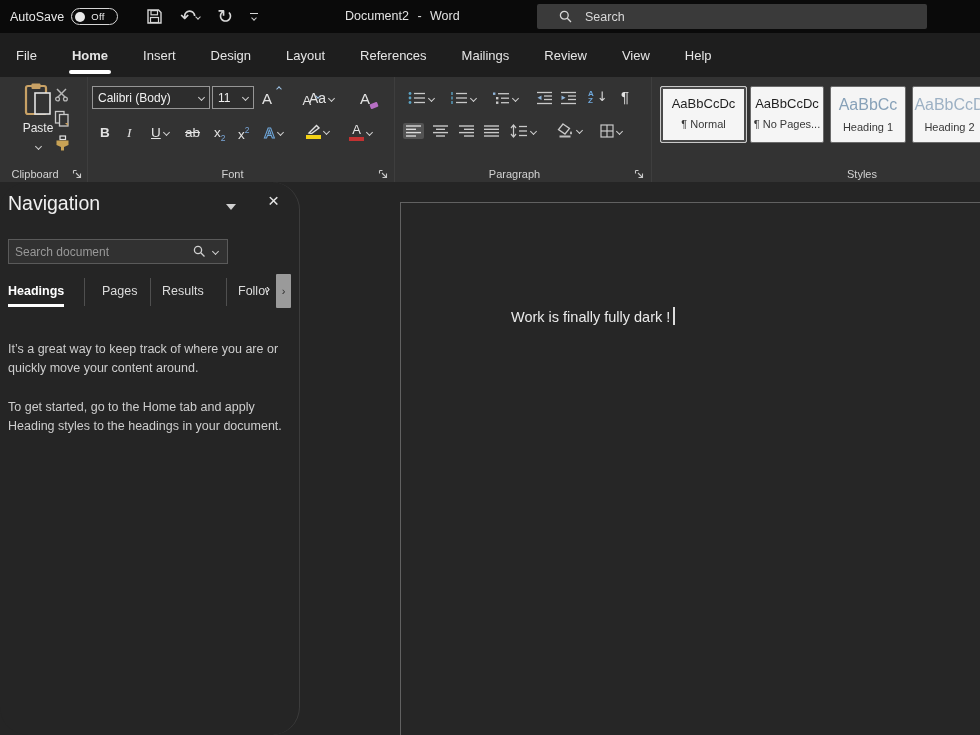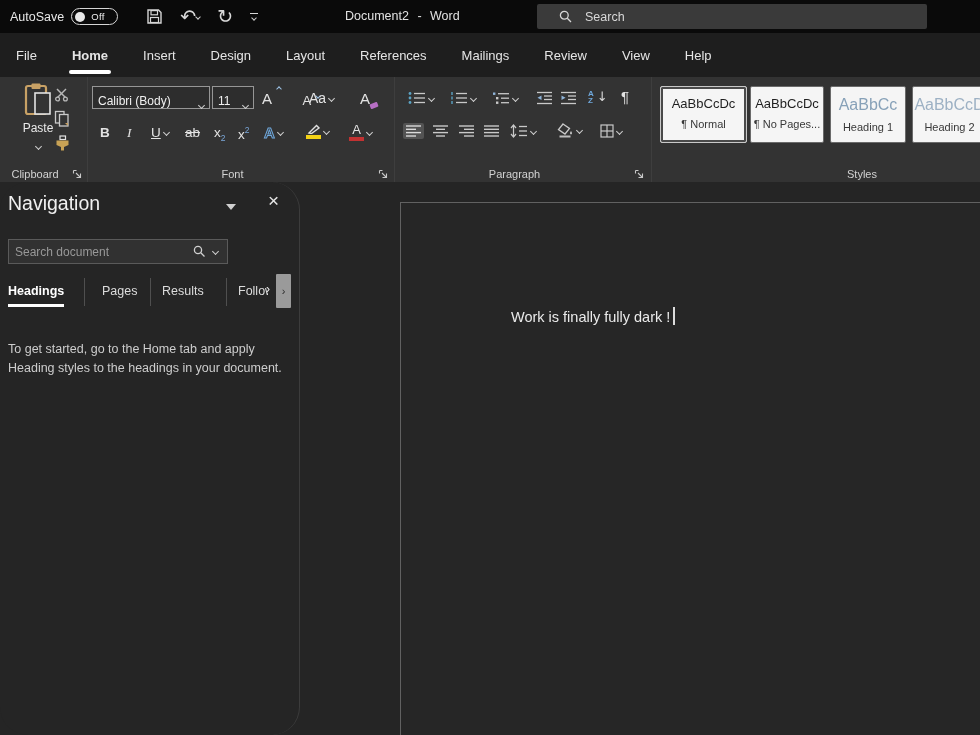--- a/index.html
+++ b/index.html
@@ -44,22 +44,22 @@
   .rgroup { position:absolute; top:0; height:105px; border-right:1px solid #3e3e3e; }
   .rgroup-label { position:absolute; bottom:2px; left:0; right:17px; text-align:center;
                   font-size:11px; color:#d2d2d2; }
   .launcher { position:absolute; bottom:3px; cursor:default; }
   .rbtn { position:absolute; display:inline-flex; align-items:center; gap:3px;
           padding:2px 2px; border-radius:2px; cursor:default; color:#dcdcdc; }
   .rbtn.sel { background:#535353; }
   .glyph { font-size:13.5px; line-height:1; color:#e3e3e3; }
   sub.bl, sup.bl { color:#7aa7d9; font-size:8.5px; }
   .combo { position:absolute; height:23px; background:#2d2d2d; border:1px solid #969696;
-           display:flex; align-items:flex-end; justify-content:space-between;
-           padding:0 5px; font-size:12px; color:#f0f0f0; cursor:default; }
+           display:flex; align-items:center; justify-content:space-between;
+           padding:9px 5px; font-size:12px; color:#f0f0f0; cursor:default; }
 
   
   .paste-big { position:absolute; left:12px; top:5px; width:52px; text-align:center; cursor:default; }
   .paste-big .lbl { font-size:12px; color:#e8e8e8; margin-top:3px; }
   .paste-big .chv { margin-top:4px; }
 
   
   .careted { position:relative; }
   .careted .c-up { position:absolute; top:-2px; right:-7px; width:4px; height:4px;
                    border-left:1.2px solid #9dc3e6; border-bottom:1.2px solid #9dc3e6;
@@ -466,20 +466,21 @@
       <span class="ntab" style="left:102px;">Pages</span>
       <span class="ntab-div" style="left:150px;"></span>
       <span class="ntab" style="left:162px;">Results</span>
       <span class="ntab-div" style="left:226px;"></span>
       <span class="ntab" style="left:238px; width:30px; overflow:hidden;">Follow</span>
       <span class="ntab-more">›</span>
       <span class="ntab-scroll">›</span>
     </div>
 
     <div class="nav-body">
+      <p>It’s a great way to keep track of where you are or quickly move your content around.</p>
       <p>To get started, go to the Home tab and apply Heading styles to the headings in your document.</p>
     </div>
   </div>
 
   <div class="canvas">
     <div class="page">
       <div class="doc-text">
         <span>Work is finally fully dark !</span><span class="caret-line"></span>
       </div>
     </div>

